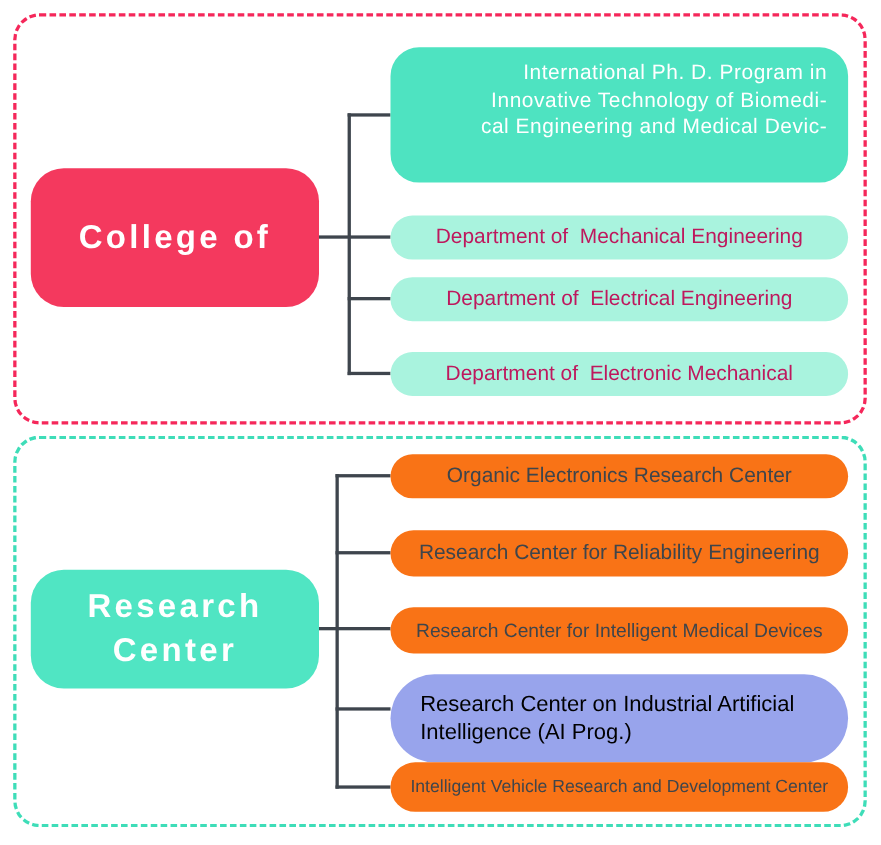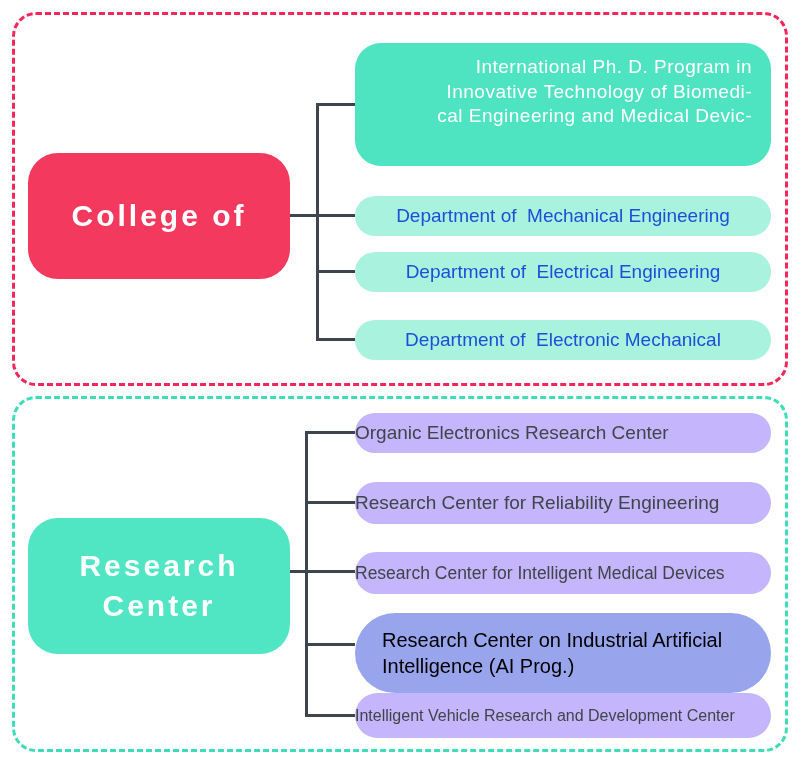--- a/index.html
+++ b/index.html
@@ -39,21 +39,21 @@
     left: 28px; width: 262px;
     border-radius: 30px;
     color: #ffffff;
     font-weight: 700;
     font-size: 30px;
     letter-spacing: 3px;
     text-align: center;
     line-height: 1.32;
   }
   .parent-top    { top: 153px; height: 126px; background: #f4395e; align-items: center; }
-  .parent-bottom { top: 518px; height: 136px; background: #50e5c3; }
+  .parent-bottom { top: 518px; height: 108px; background: #50e5c3; }
 
   .child { left: 355px; width: 416px; }
 
   
   .program-node {
     top: 43px; height: 123px;
     background: #4ee3c1;
     border-radius: 26px;
     color: #ffffff;
     font-size: 19px;
@@ -63,34 +63,35 @@
     justify-content: flex-start;
     align-items: flex-end;
   }
   .jl { text-align: justify; text-align-last: justify; }
   .jl-last { text-align: left; }
 
   .mint-node {
     height: 40px;
     background: #a9f3de;
     border-radius: 999px;
-    color: #1d4ed8;
+    color: #be185d;
     font-size: 19px;
     text-align: center;
     white-space: pre-wrap;
   }
   .mint-1 { top: 196px; }
   .mint-2 { top: 252px; }
   .mint-3 { top: 320px; }
 
   
   .green-node {
-    background: #c4b5fd;
+    background: #f97316;
     border-radius: 999px;
     color: #3f454b;
+    text-align: center;
   }
   .green-1 { top: 413px; height: 40px; font-size: 19px; }
   .green-2 { top: 482px; height: 42px; font-size: 19px; }
   .green-3 { top: 552px; height: 42px; font-size: 17.5px; }
   .green-5 { top: 693px; height: 45px; font-size: 16px; }
 
   .purple-node {
     top: 613px; height: 80px;
     background: #98a4ec;
     border-radius: 999px;

